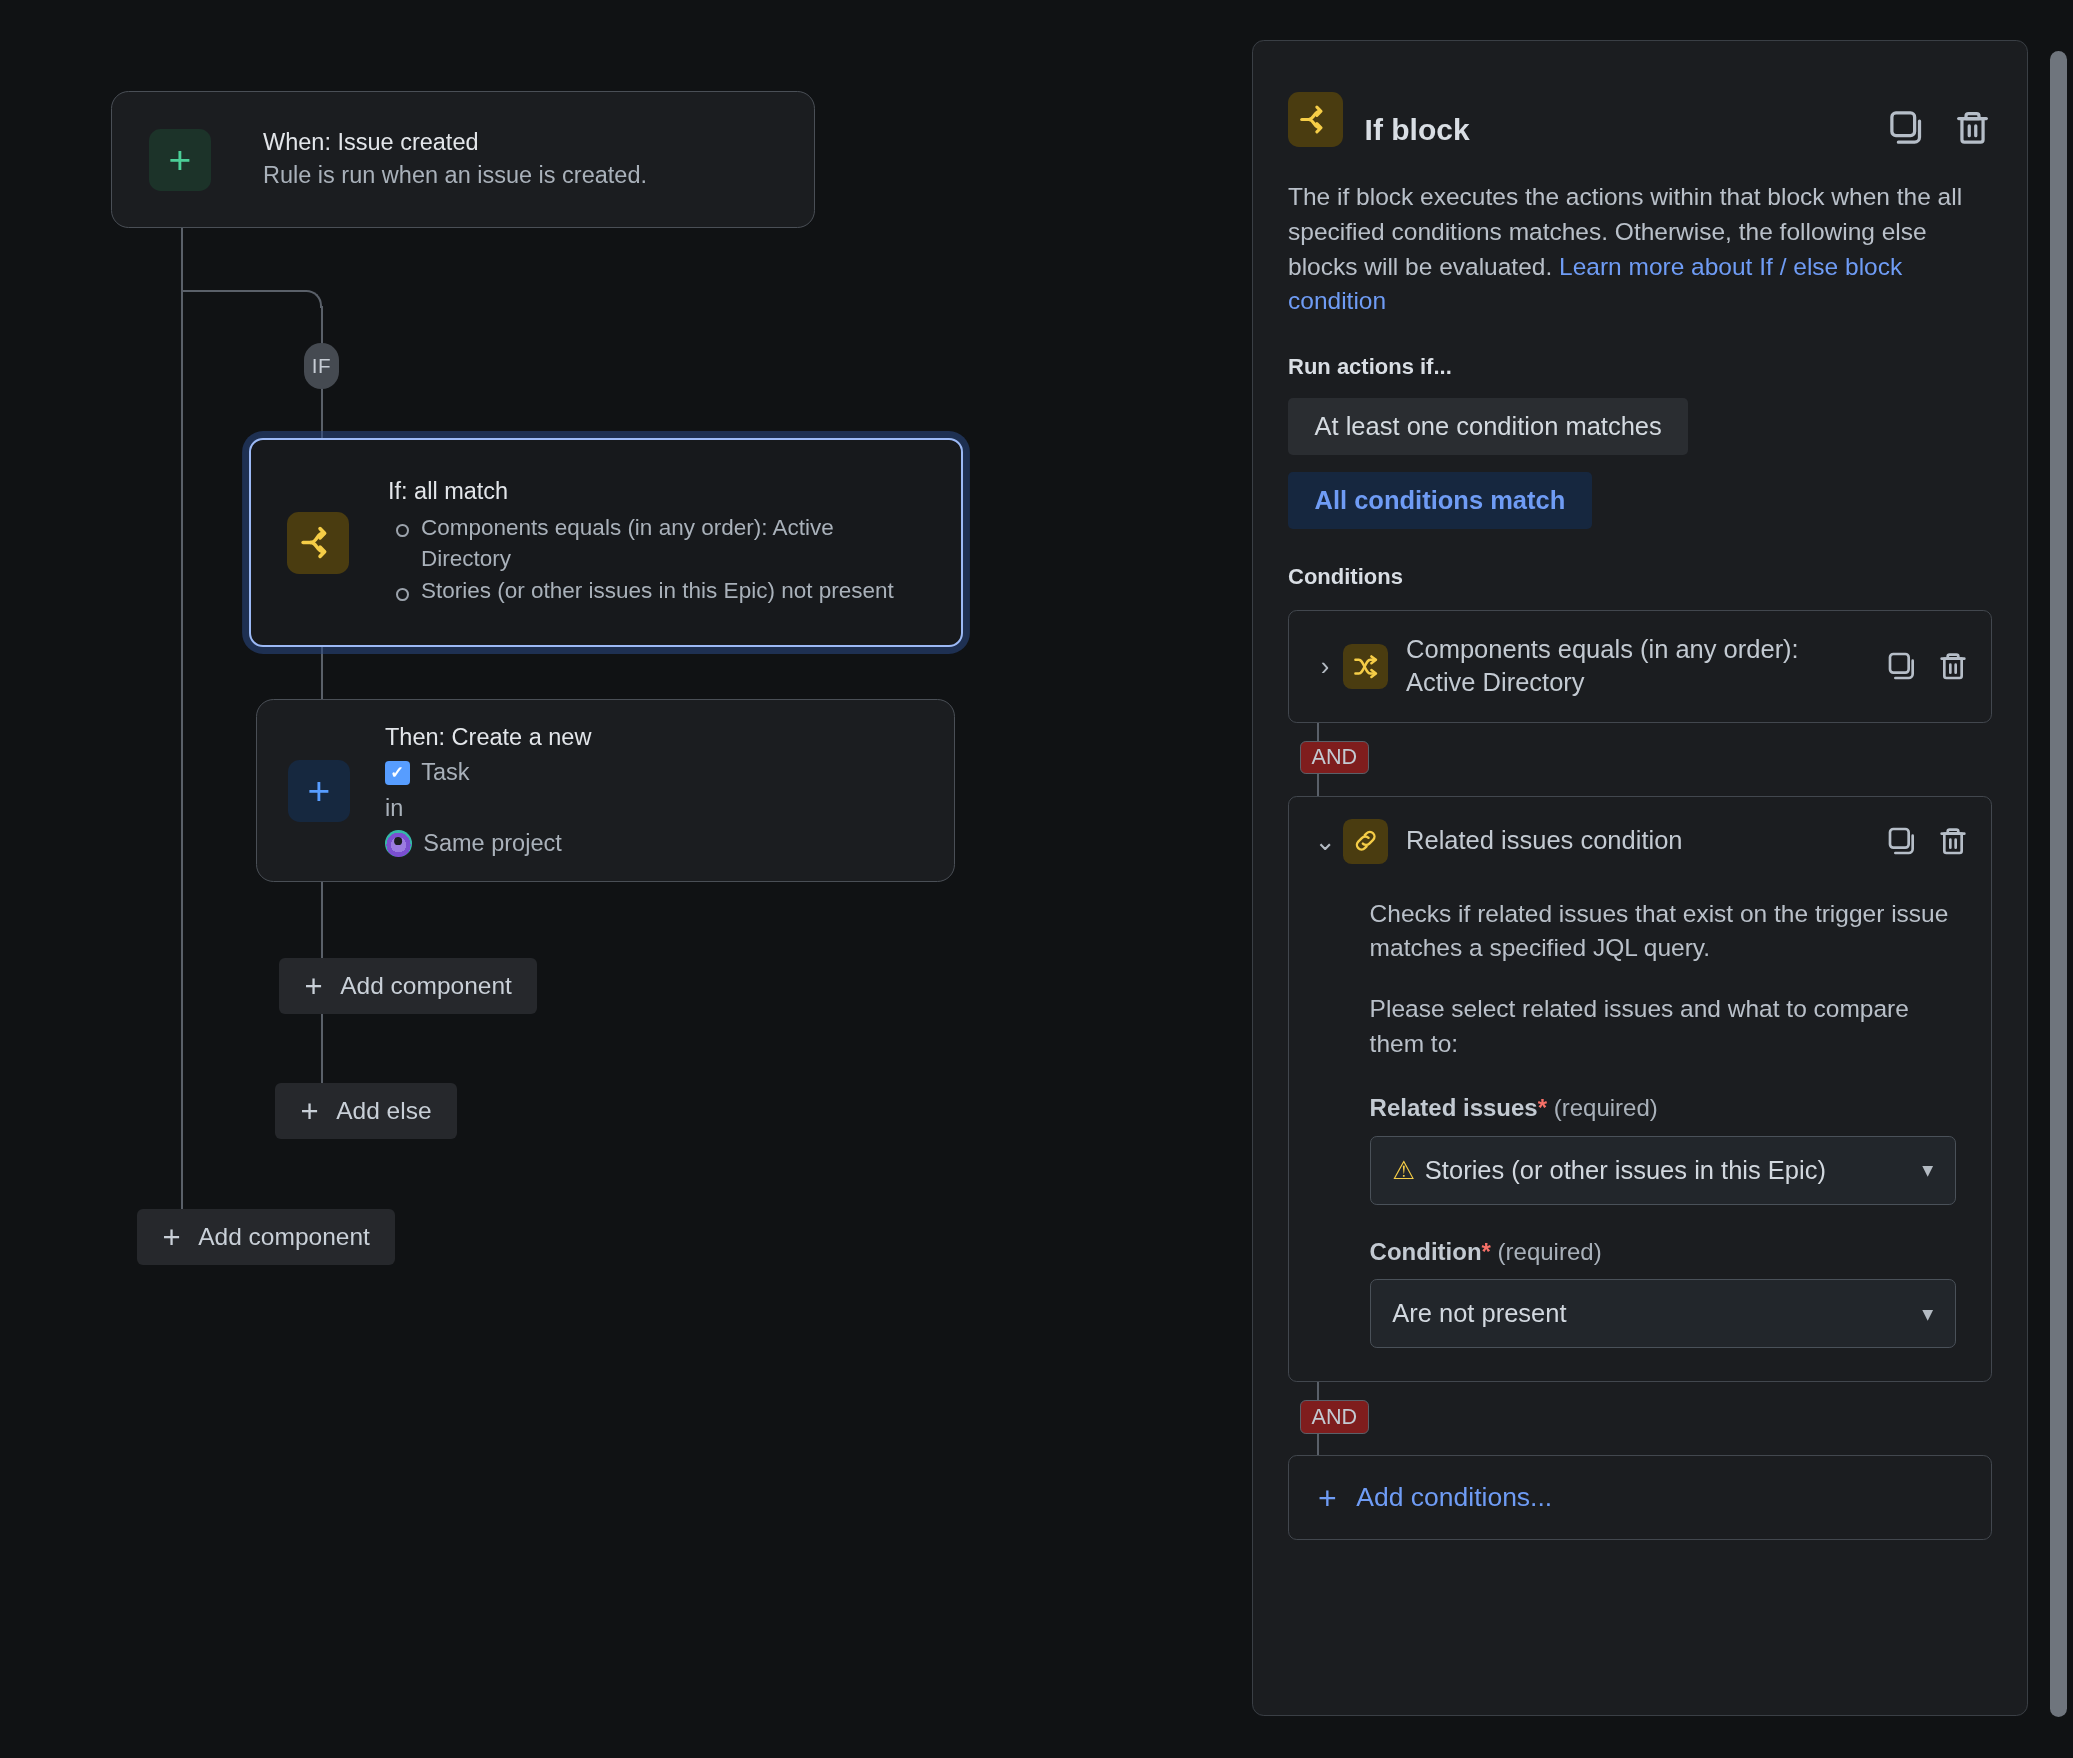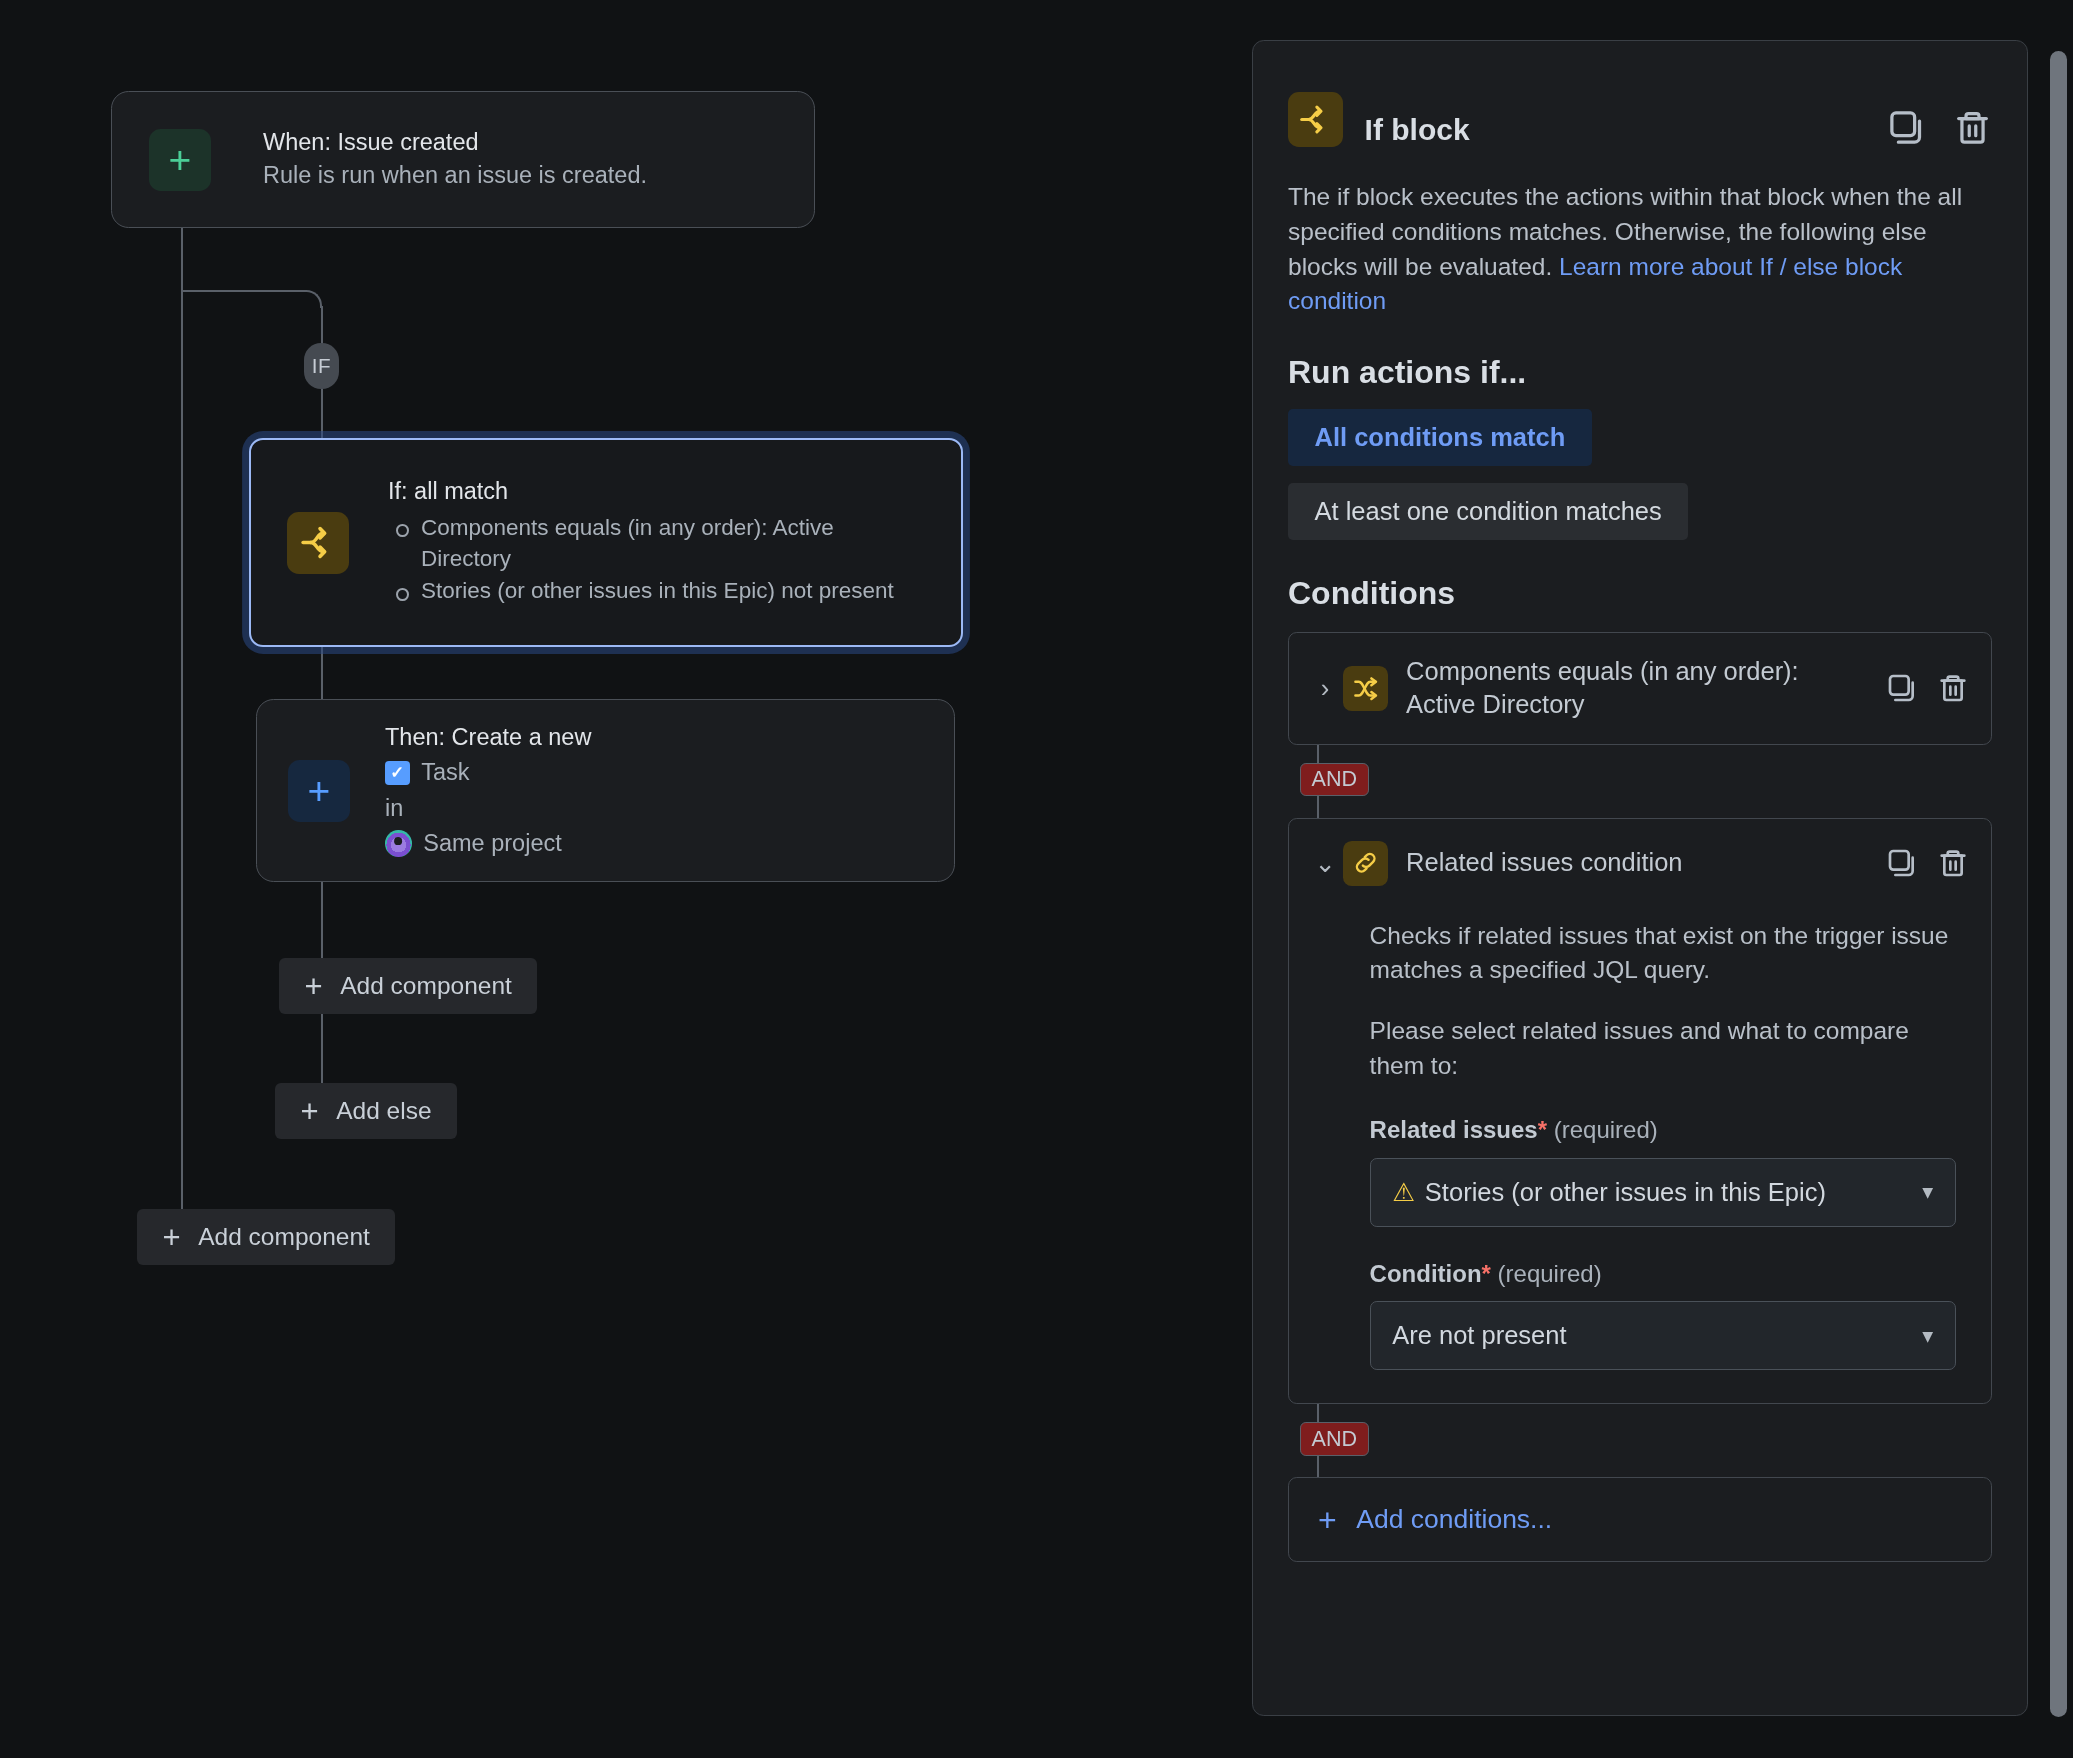--- a/index.html
+++ b/index.html
@@ -127,21 +127,21 @@
   .panel-head { display: flex; align-items: flex-end; }
   .panel-head .icon-sq { width: 55px; height: 55px; border-radius: 10.8px; }
   .panel-title { font-size: 30px; color: #d9dee4; font-weight: bold; margin-left: 21.6px; }
   .head-actions { margin-left: auto; display: flex; gap: 27.4px; }
   .act-ic { width: 39px; height: 39px; color: #b6bec8; cursor: pointer; }
   .act-ic svg { width: 100%; height: 100%; display: block; }
 
   .panel-desc { margin-top: 33px; font-size: 24.5px; line-height: 1.42; color: #b9c0c9; }
   .panel-desc a { color: #6f9cf5; text-decoration: none; }
 
-  .sec-h { margin-top: 35px; font-size: 32px; color: #d9dee4; font-weight: bold; }
+  .sec-h { margin-top: 35px; font-size: 22px; color: #d9dee4; font-weight: bold; }
 
   .opt-btn {
     margin-top: 17.6px; height: 57px; border-radius: 4.9px;
     display: inline-flex; align-items: center; padding: 0 26.5px;
     font-size: 25.5px; cursor: pointer; max-width: 100%;
   }
   .opt-btn.sel { background: #16273f; color: #6f9cf5; font-weight: bold; }
   .opt-btn.unsel { background: #2a2d31; color: #d4dae0; }
 
   .cond-card {
@@ -311,27 +311,27 @@
         </div>
       </div>
 
       <div class="panel-desc">
         <span>The if block executes the actions within that block when the all specified conditions matches. Otherwise, the following else blocks will be evaluated. </span><a href="#">Learn more about If / else block condition</a>
       </div>
 
       <div class="sec-h">Run actions if...</div>
 
       <div>
+        <div class="opt-btn unsel">
+          <span>At least one condition matches</span>
+        </div>
+      </div>
+      <div>
         <div class="opt-btn sel">
           <span>All conditions match</span>
-        </div>
-      </div>
-      <div>
-        <div class="opt-btn unsel">
-          <span>At least one condition matches</span>
         </div>
       </div>
 
       <div class="sec-h">Conditions</div>
 
       <div class="cond-card">
         <div class="cond-row">
           <div class="chev">›</div>
           <div class="cond-ic">
             <svg width="27.4" height="27.4" viewBox="0 0 24 24" fill="none" stroke="#f5cd47" stroke-width="2.2" stroke-linecap="round" stroke-linejoin="round">

